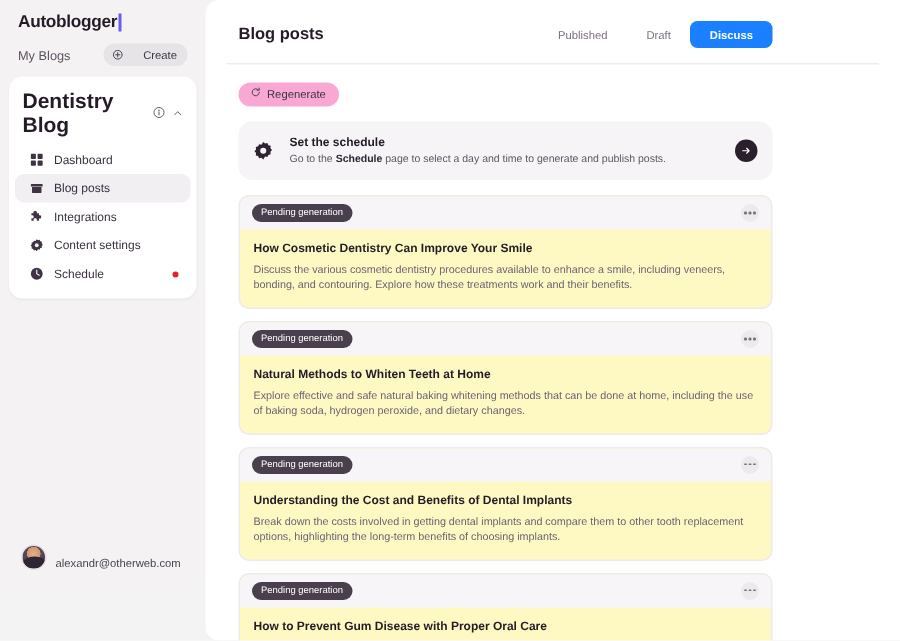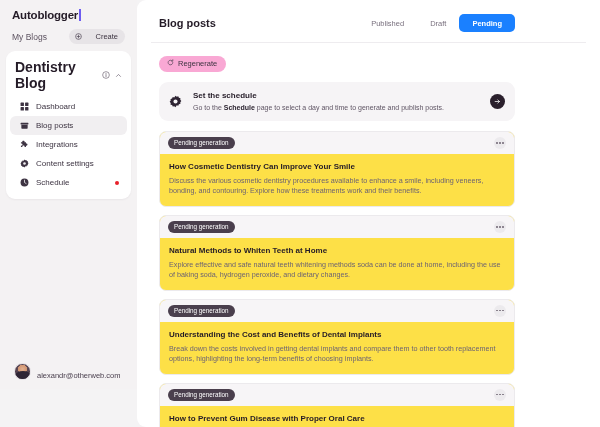--- a/index.html
+++ b/index.html
@@ -151,21 +151,21 @@
   .banner-desc b { color: #2c2430; }
   .banner-arrow {
     flex: 0 0 15px; width: 15px; height: 15px;
     border-radius: 50%; background: #2a1f2c;
     display: flex; align-items: center; justify-content: center;
     cursor: pointer;
   }
 
   .posts { margin-top: 10px; padding: 0 71px 0 8px; }
   .post-card {
-    background: #fde047;
+    background: #fef9c3;
     border: 1px solid #eceaed;
     border-radius: 7px;
     margin-bottom: 8px;
     overflow: hidden;
   }
   .post-head {
     background: #f7f5f7;
     display: flex; align-items: center; justify-content: space-between;
     padding: 5px 8px;
   }
@@ -291,21 +291,21 @@
   </aside>
 
   <section class="main">
     <div class="main-inner">
 
       <div class="main-head">
         <span class="page-title">Blog posts</span>
         <div class="tabs">
           <div class="tab">Published</div>
           <div class="tab">Draft</div>
-          <div class="tab active">Pending</div>
+          <div class="tab active">Discuss</div>
         </div>
       </div>
 
       <div class="regen-row">
         <button class="regen-btn">
           <span>
             <svg width="7" height="7" viewBox="0 0 16 16">
                 <path d="M13.4 8a5.4 5.4 0 1 1-1.6-3.8" fill="none" stroke="#4a4050" stroke-width="1.5" stroke-linecap="round"></path>
                 <path d="M13.3 1.6v3.2h-3.2" fill="none" stroke="#4a4050" stroke-width="1.5" stroke-linecap="round" stroke-linejoin="round"></path>
               </svg>
@@ -353,21 +353,21 @@
           <div class="post-head">
             <span class="badge">Pending generation</span>
             <span class="kebab">
                 <i></i>
                 <i></i>
                 <i></i>
               </span>
           </div>
           <div class="post-body">
             <div class="post-title">Natural Methods to Whiten Teeth at Home</div>
-            <div class="post-desc">Explore effective and safe natural teeth whitening methods soda can be done at home, including the use of baking soda, hydrogen peroxide, and dietary changes.</div>
+            <div class="post-desc">Explore effective and safe natural baking whitening methods that can be done at home, including the use of baking soda, hydrogen peroxide, and dietary changes.</div>
           </div>
         </div>
 
         <div class="post-card">
           <div class="post-head">
             <span class="badge">Pending generation</span>
             <span class="kebab">
                 <i></i>
                 <i></i>
                 <i></i>

